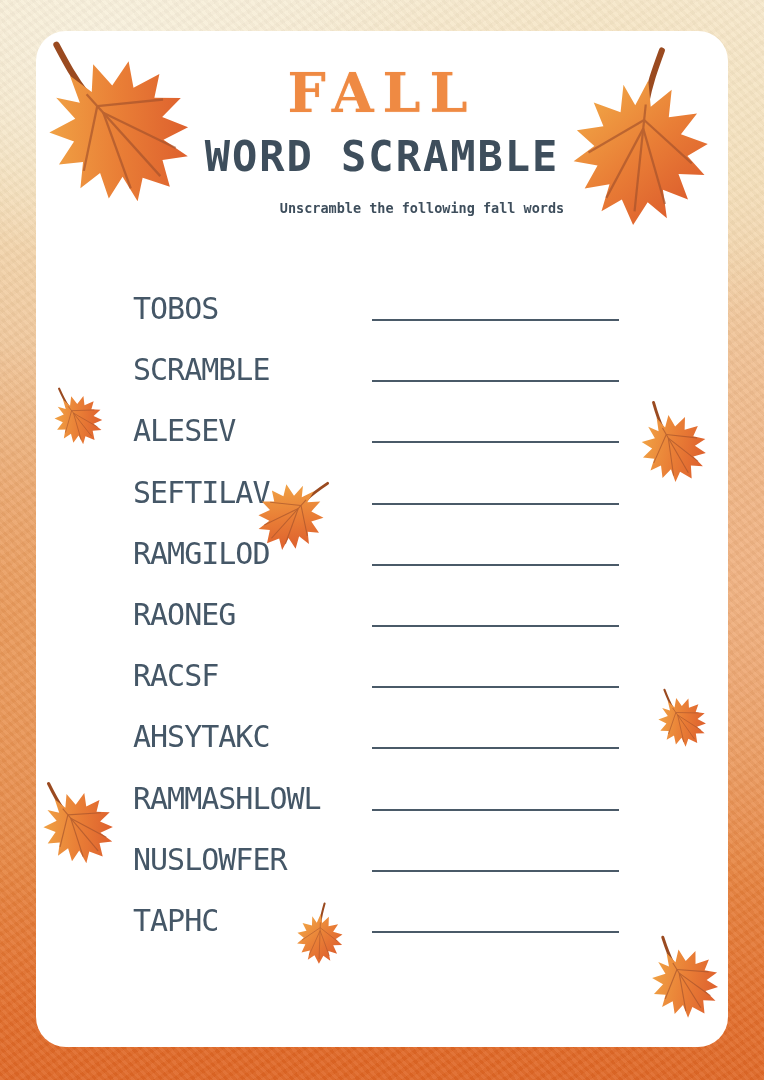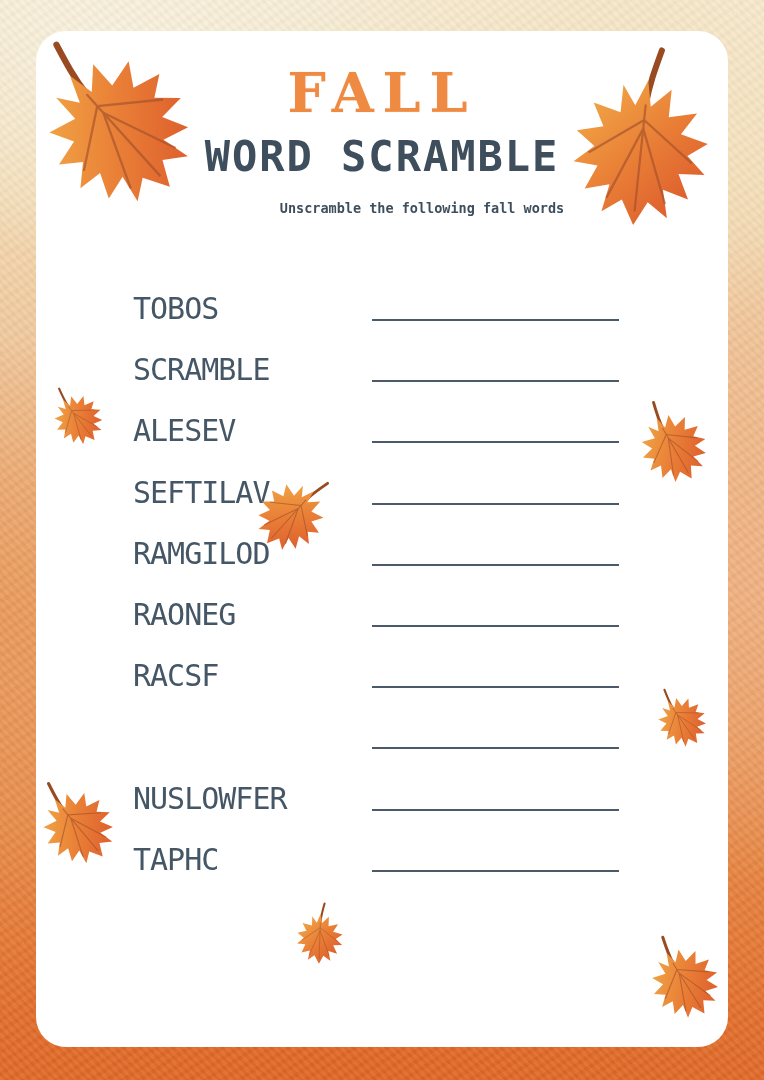--- a/index.html
+++ b/index.html
@@ -163,20 +163,25 @@
   </div>
   <div class="row">
     <span class="scramble">RAONEG</span>
     <span class="answer-line"></span>
   </div>
   <div class="row">
     <span class="scramble">RACSF</span>
     <span class="answer-line"></span>
   </div>
   <div class="row">
+    <span class="scramble">AHSYTAKC</span>
+    <span class="answer-line"></span>
+  </div>
+  <div class="row">
+    <span class="scramble">RAMMASHLOWL</span>
     <span class="answer-line"></span>
   </div>
   <div class="row">
     <span class="scramble">NUSLOWFER</span>
     <span class="answer-line"></span>
   </div>
   <div class="row">
     <span class="scramble">TAPHC</span>
     <span class="answer-line"></span>
   </div>

